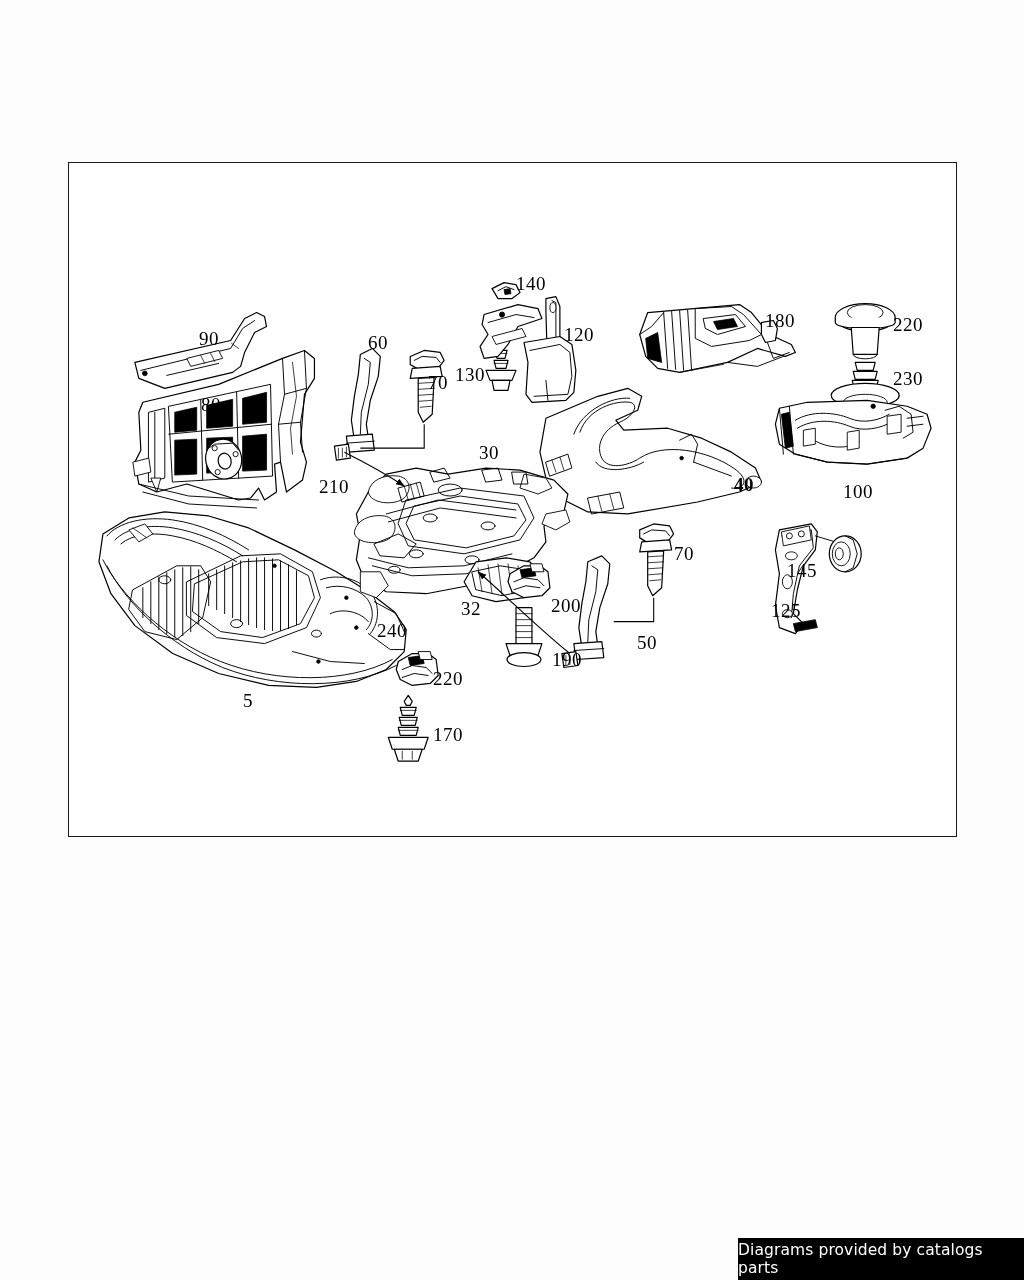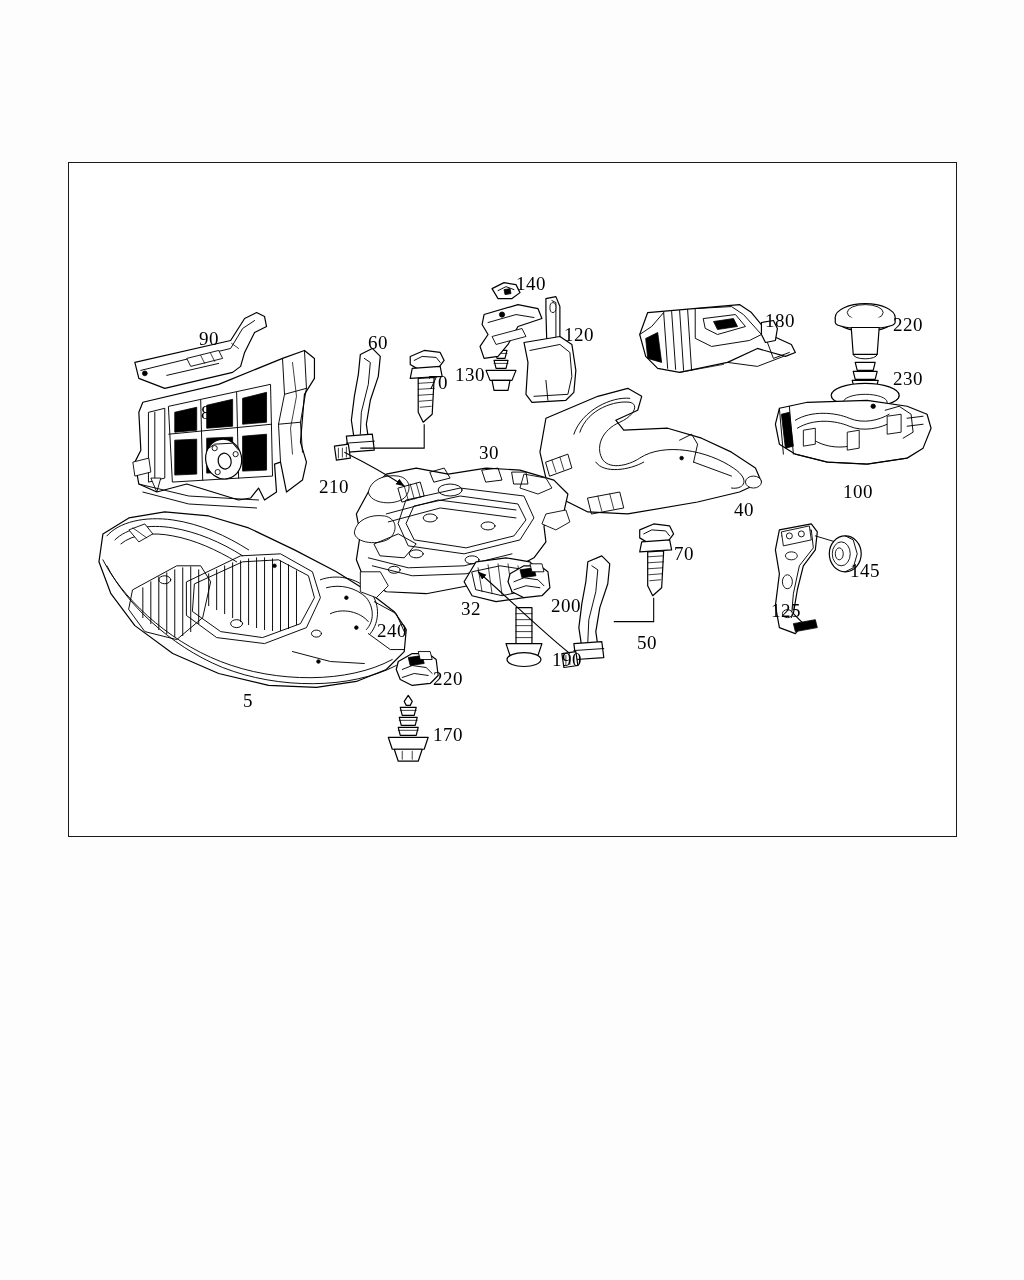--- a/index.html
+++ b/index.html
@@ -521,41 +521,44 @@
         <path class="lead" d="M356,262 L356,286 L292,286"></path>
 
         <path class="lead" d="M502,492 C474,470 440,436 410,410" marker-end="url(#ah)" stroke-width="2.6"></path>
 
         <path class="lead" d="M586,436 L586,460 L546,460"></path>
       </g>
 
     </svg>
 
     <div class="callout" style="left:130px;  top:166px;">90</div>
-    <div class="callout" style="left:132px;  top:240px;">80</div>
+    <div class="callout" style="left:132px;  top:232px;">80</div>
     <div class="callout" style="left:299px;  top:170px;">60</div>
     <div class="callout" style="left:359px; top:210px;">70</div>
     <div class="callout" style="left:386px;  top:202px;">130</div>
     <div class="callout" style="left:447px;  top:111px;">140</div>
     <div class="callout" style="left:495px;  top:150px;margin-top:12px;">120</div>
     <div class="callout" style="left:696px;  top:148px;">180</div>
     <div class="callout" style="left:824px;  top:152px;">220</div>
     <div class="callout" style="left:824px;  top:206px;">230</div>
     <div class="callout" style="left:250px;  top:314px;">210</div>
     <div class="callout" style="left:410px;  top:280px;">30</div>
-    <div class="callout" style="left:665px;  top:337px;">40</div>
+    <div class="callout" style="left:665px;  top:312px;font-weight:bold;">40</div>
     <div class="callout" style="left:774px;  top:319px;">100</div>
     <div class="callout" style="left:392px;  top:436px;">32</div>
     <div class="callout" style="left:482px;  top:433px;">200</div>
     <div class="callout" style="left:605px; top:381px;">70</div>
     <div class="callout" style="left:548px;  top:470px;margin-left:20px;">50</div>
-    <div class="callout" style="left:781px;  top:398px;text-align:center;">145</div>
+    <div class="callout" style="left:718px;  top:398px;text-align:center;">145</div>
     <div class="callout" style="left:702px;  top:438px;">125</div>
     <div class="callout" style="left:483px;  top:487px;">190</div>
     <div class="callout" style="left:308px;  top:458px;">240</div>
     <div class="callout" style="left:364px;  top:506px;">220</div>
     <div class="callout" style="left:364px;  top:562px;">170</div>
     <div class="callout" style="left:174px;  top:528px;">5</div>
 
   </div>
 
+  <div id="watermark">
+    <span>Diagrams provided by catalogs parts</span>
+  </div>
 
 </div>
 
 </body></html>

